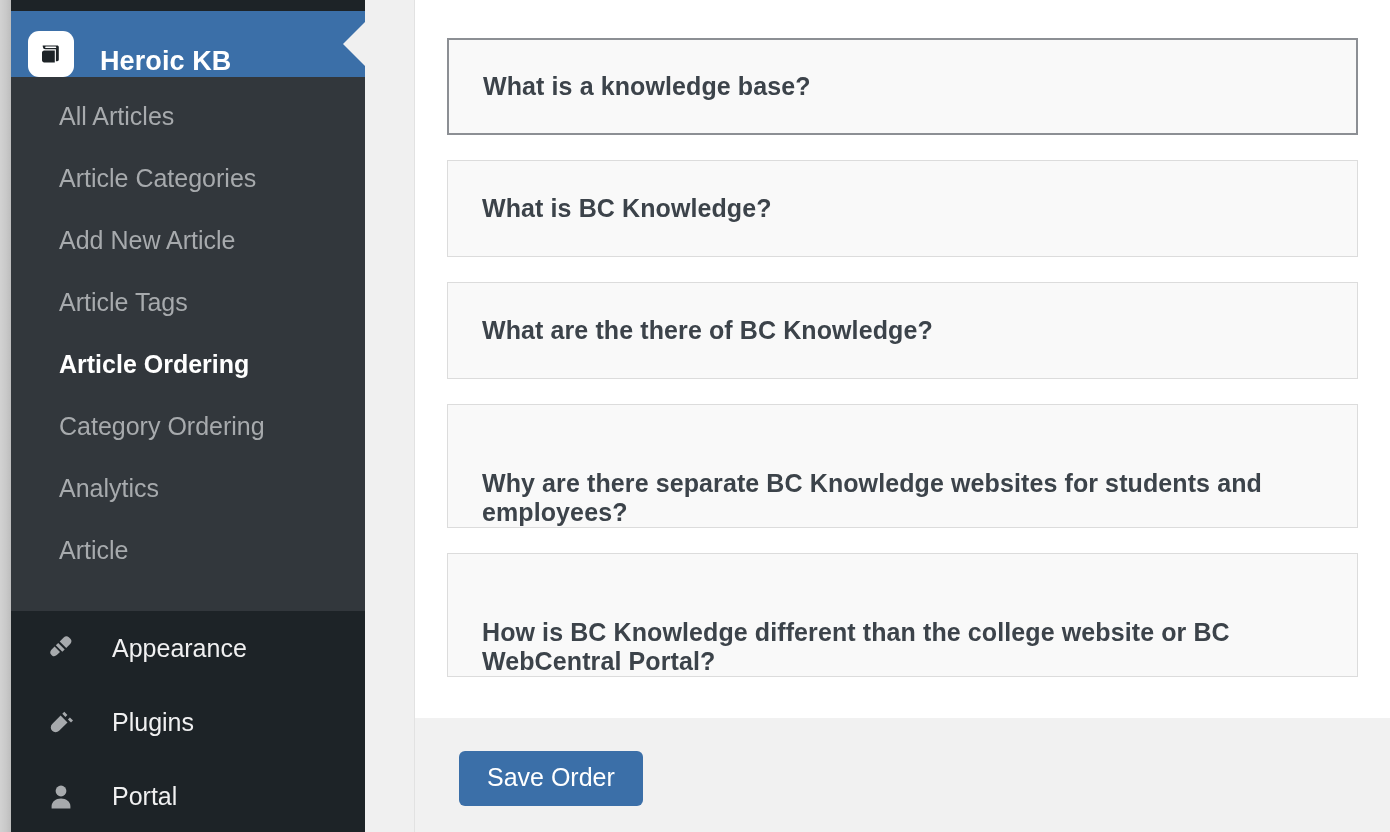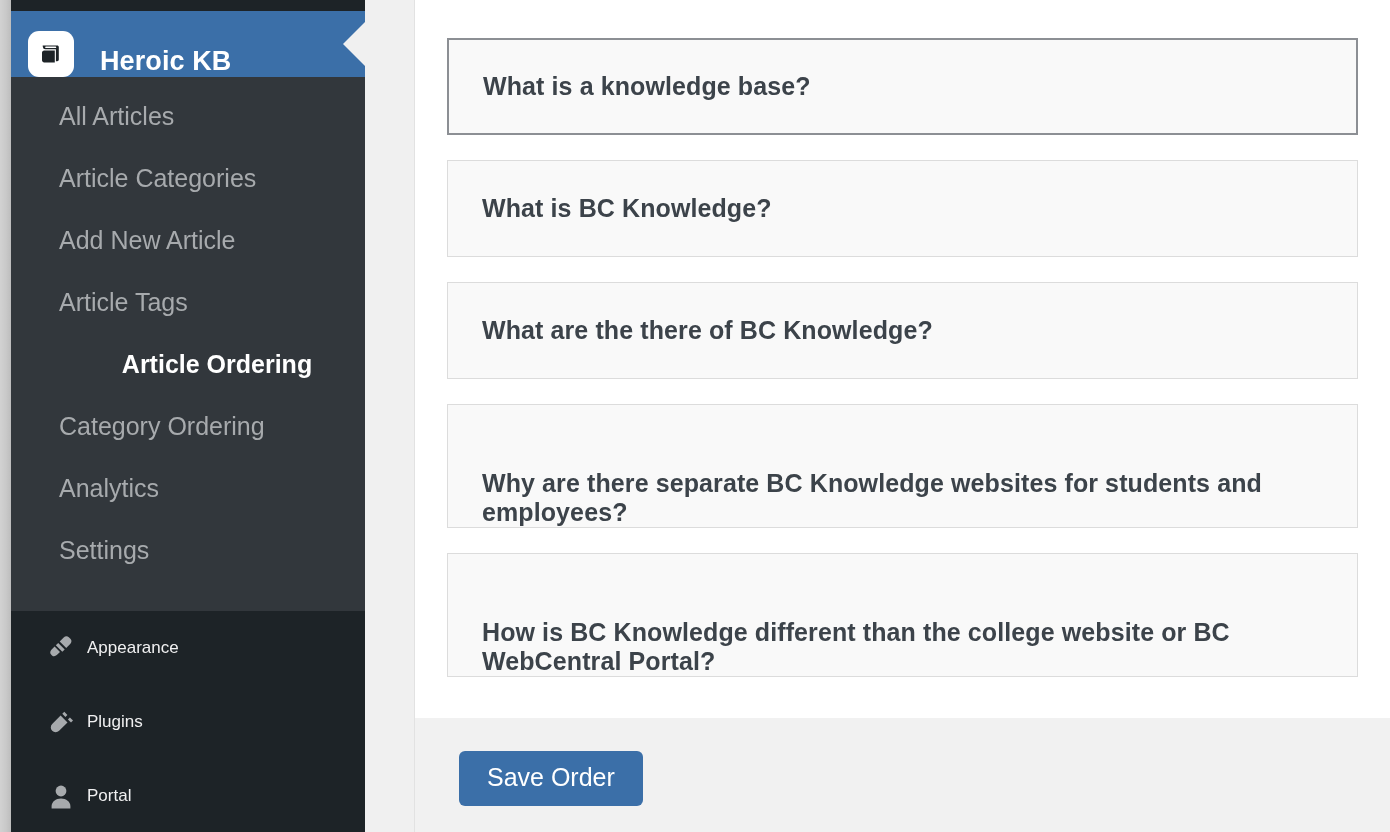--- a/index.html
+++ b/index.html
@@ -116,21 +116,20 @@
     line-height: 62px;
     padding-left: 38px;
     color: #a7aaad;
     font-size: 25px;
     white-space: nowrap;
     box-sizing: border-box;
   }
   .submenu-item.current {
     color: #ffffff;
     font-weight: bold;
-    text-align: center;
   }
 
   
   .menu-bottom {
     position: absolute;
     left: 0; top: 600px;
     width: 354px;
   }
   .menu-row {
     display: flex;
@@ -140,23 +139,23 @@
     box-sizing: border-box;
   }
   .menu-row .mi {
     width: 38px;
     display: flex;
     align-items: center;
     justify-content: flex-start;
     flex: none;
   }
   .menu-row .ml {
-    margin-left: 5px;
+    margin-left: 30px;
     color: #f0f0f1;
-    font-size: 17px;
+    font-size: 25px;
     white-space: nowrap;
   }
 
   
   .content-gutter {
     position: absolute;
     left: 365px; top: 0;
     width: 50px; height: 832px;
     background: #f0f0f0;
   }
@@ -254,21 +253,21 @@
     </div>
 
     <div class="submenu">
       <a class="submenu-item">All Articles</a>
       <a class="submenu-item">Article Categories</a>
       <a class="submenu-item">Add New Article</a>
       <a class="submenu-item">Article Tags</a>
       <a class="submenu-item current">Article Ordering</a>
       <a class="submenu-item">Category Ordering</a>
       <a class="submenu-item">Analytics</a>
-      <a class="submenu-item">Settings</a>
+      <a class="submenu-item">Article</a>
     </div>
 
     <div class="menu-bottom">
 
       <a class="menu-row">
         <span class="mi">
           <svg width="34" height="34" viewBox="0 0 34 34" aria-hidden="true">
             <path d="M24.8 6.2c-1.6-1.6-3.6-1.3-5.1 0.2l-4.0 4.0 6.5 6.5 4.0-4.0c1.5-1.5 1.8-3.5 0.2-5.1l-1.6-1.6z" fill="#a7aaad"></path>
             <path d="M14.2 11.9l-2.4 2.4 6.5 6.5 2.4-2.4-6.5-6.5z" fill="#a7aaad"></path>
             <path d="M10.6 15.5l-3.2 3.2c-1.4 1.4-1.6 3.5-0.3 4.8l0.9 0.9c1.3 1.3 3.4 1.1 4.8-0.3l3.2-3.2-5.4-5.4z" fill="#a7aaad"></path>

